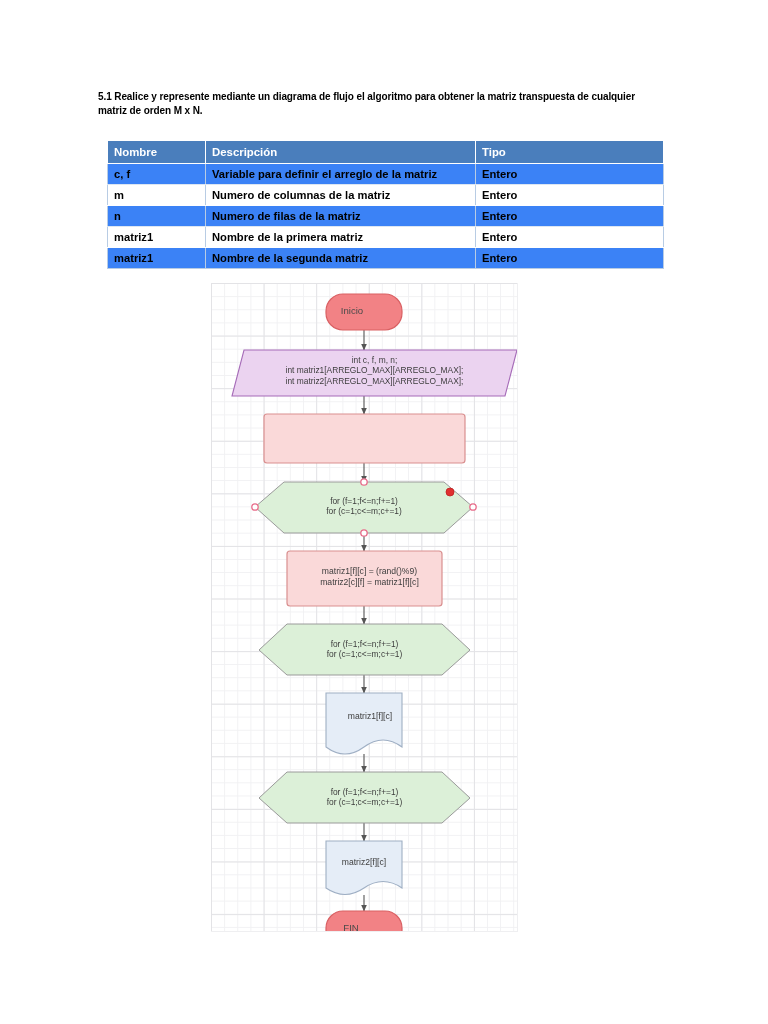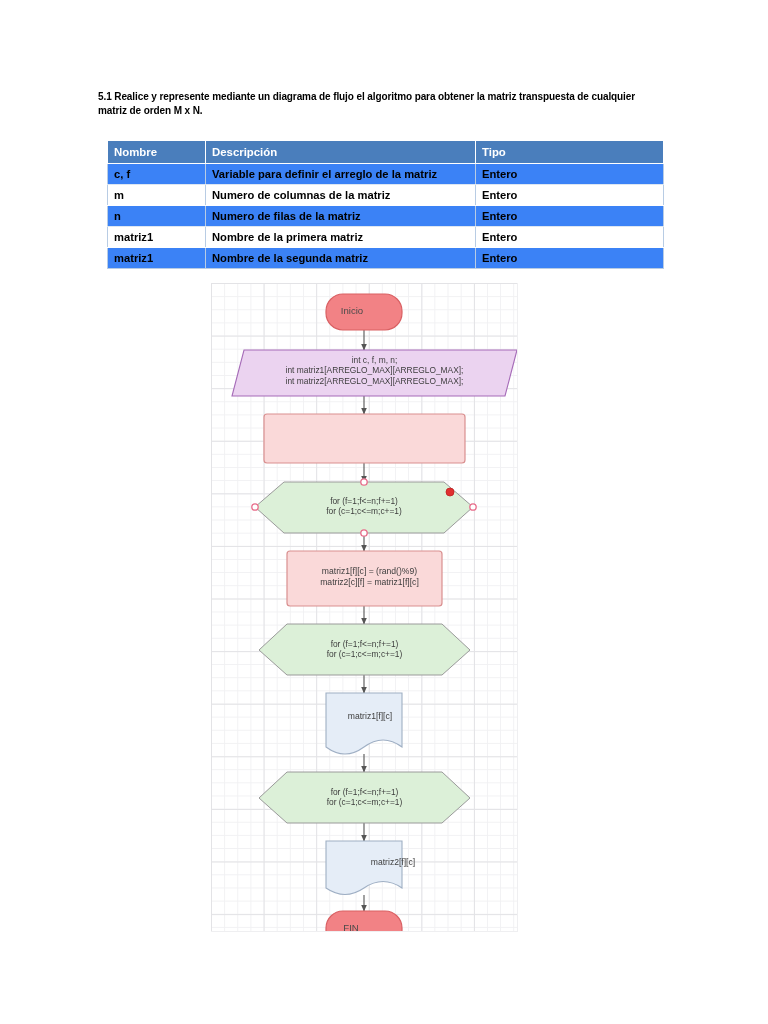--- a/index.html
+++ b/index.html
@@ -223,17 +223,17 @@
     <div>for (c=1;c&lt;=m;c+=1)</div>
   </div>
 
   <div class="node-label lbl-mono" style="left:115px; top:428px; width:88px;">matriz1[f][c]</div>
 
   <div class="node-label lbl-body" style="left:48px; top:504px; width:211px;">
     <div>for (f=1;f&lt;=n;f+=1)</div>
     <div>for (c=1;c&lt;=m;c+=1)</div>
   </div>
 
-  <div class="node-label lbl-mono" style="left:115px; top:574px; width:76px;padding-left:29px;">matriz2[f][c]</div>
+  <div class="node-label lbl-mono" style="left:115px; top:574px; width:76px;">matriz2[f][c]</div>
 
   <div class="node-label lbl-term" style="left:102px; top:639px; width:76px;">FIN</div>
 
 </div>
 
 </body></html>

